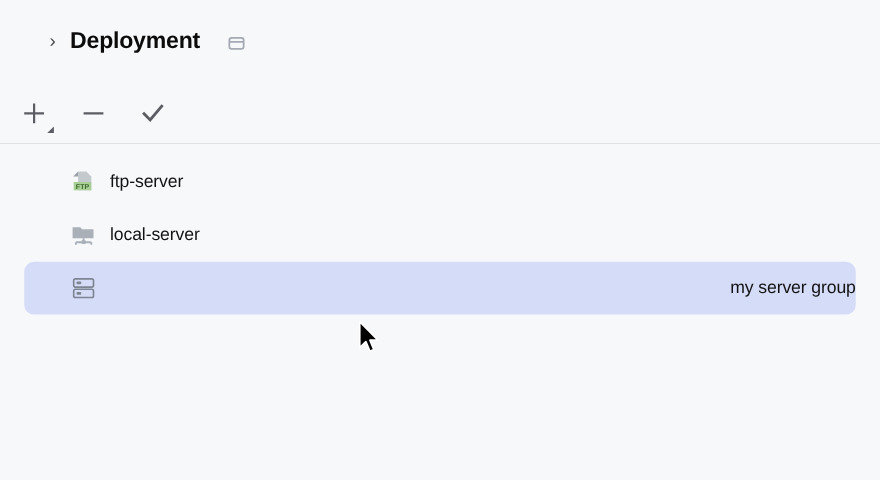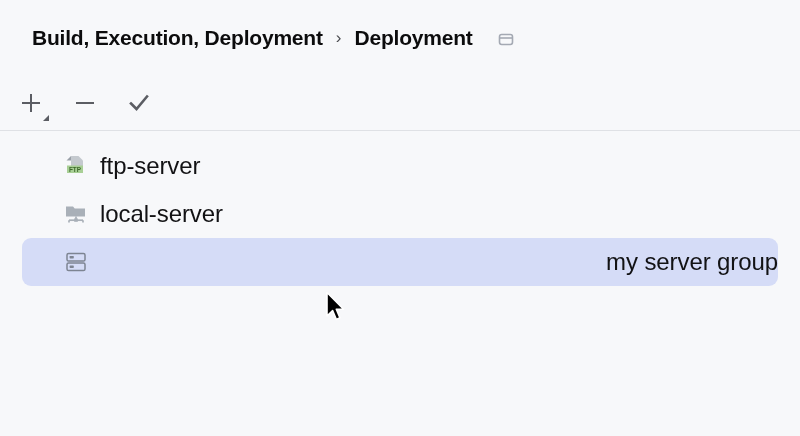--- a/index.html
+++ b/index.html
@@ -112,41 +112,40 @@
   .row-icon {
     width: 28px;
     height: 28px;
     flex: 0 0 28px;
     display: flex;
     align-items: center;
     justify-content: center;
     margin-right: 10px;
   }
   .row-label {
-    font-size: 24px;
+    font-size: 16px;
     letter-spacing: -0.1px;
     color: #121214;
     white-space: nowrap;
   }
 
   
   .cursor {
     position: absolute;
     left: 325px;
     top: 291px;
     width: 22px;
     height: 32px;
     pointer-events: none;
   }
 </style>
 </head>
 <body>
 
 <div class="header">
-  <span class="crumb">Build, Execution, Deployment</span>
   <span class="crumb-sep">›</span>
   <span class="crumb">Deployment</span>
   <span class="panel-icon">
     <svg width="20" height="20" viewBox="0 0 20 20" aria-hidden="true">
       <rect x="3.5" y="5.5" width="13" height="10" rx="2.2" ry="2.2" fill="none" stroke="#a4a9b3" stroke-width="1.6"></rect>
       <line x1="3.5" y1="9" x2="16.5" y2="9" stroke="#a4a9b3" stroke-width="1.6"></line>
     </svg>
   </span>
 </div>
 

